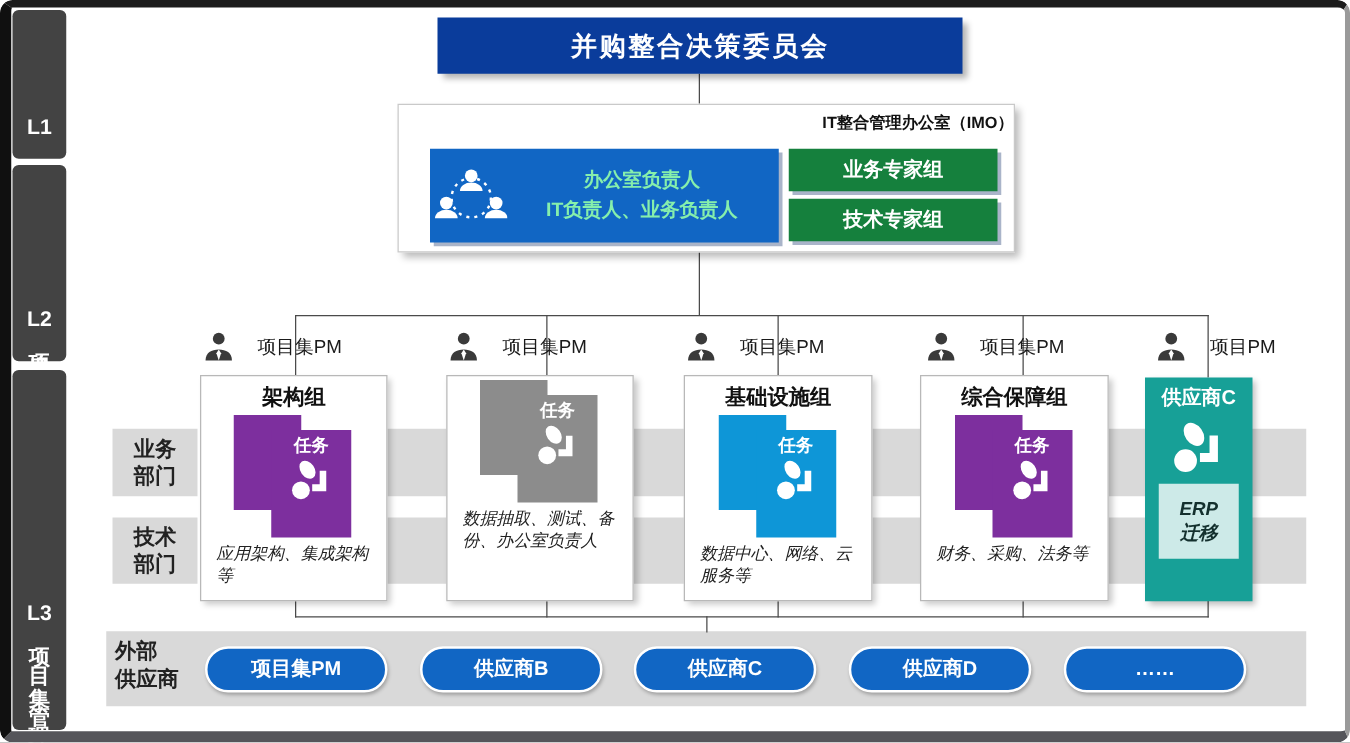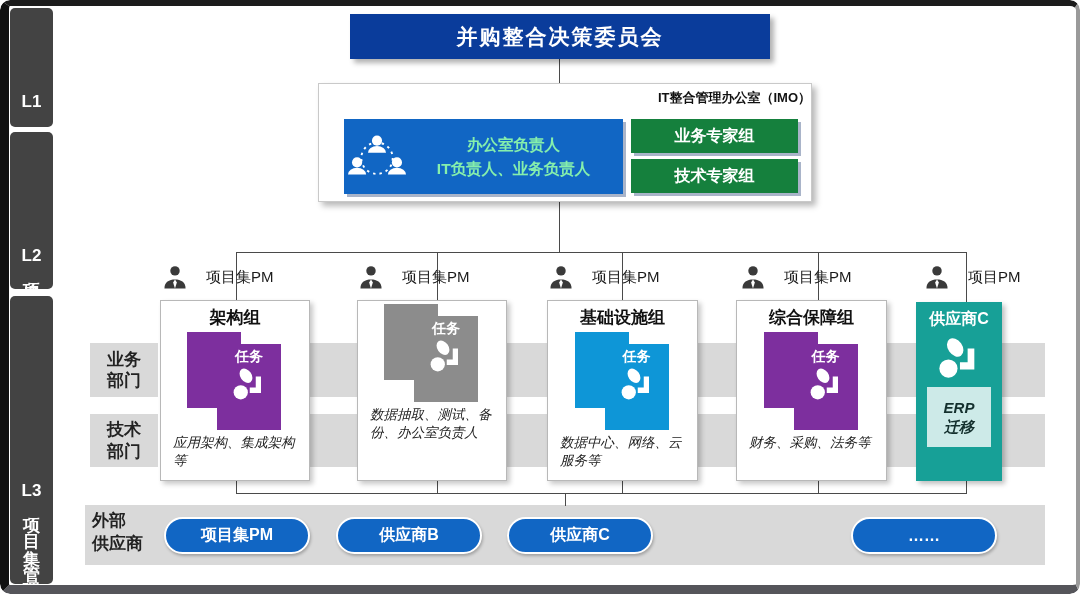--- a/index.html
+++ b/index.html
@@ -273,15 +273,16 @@
           <path d="M29 14h11v22H25v-7.5h8V14z"></path>
         </g>
       </svg>
     <div class="erp" style="background-color: rgb(205, 234, 232);">ERP
 迁移</div>
   </div>
 
   <div class="pill" style="left:164px;">项目集PM</div>
   <div class="pill" style="left:336px;">供应商B</div>
   <div class="pill" style="left:507px;">供应商C</div>
+  <div class="pill" style="left:679px;">供应商D</div>
   <div class="pill" style="left:851px;">……</div>
 
 </div>
 
 </body></html>

